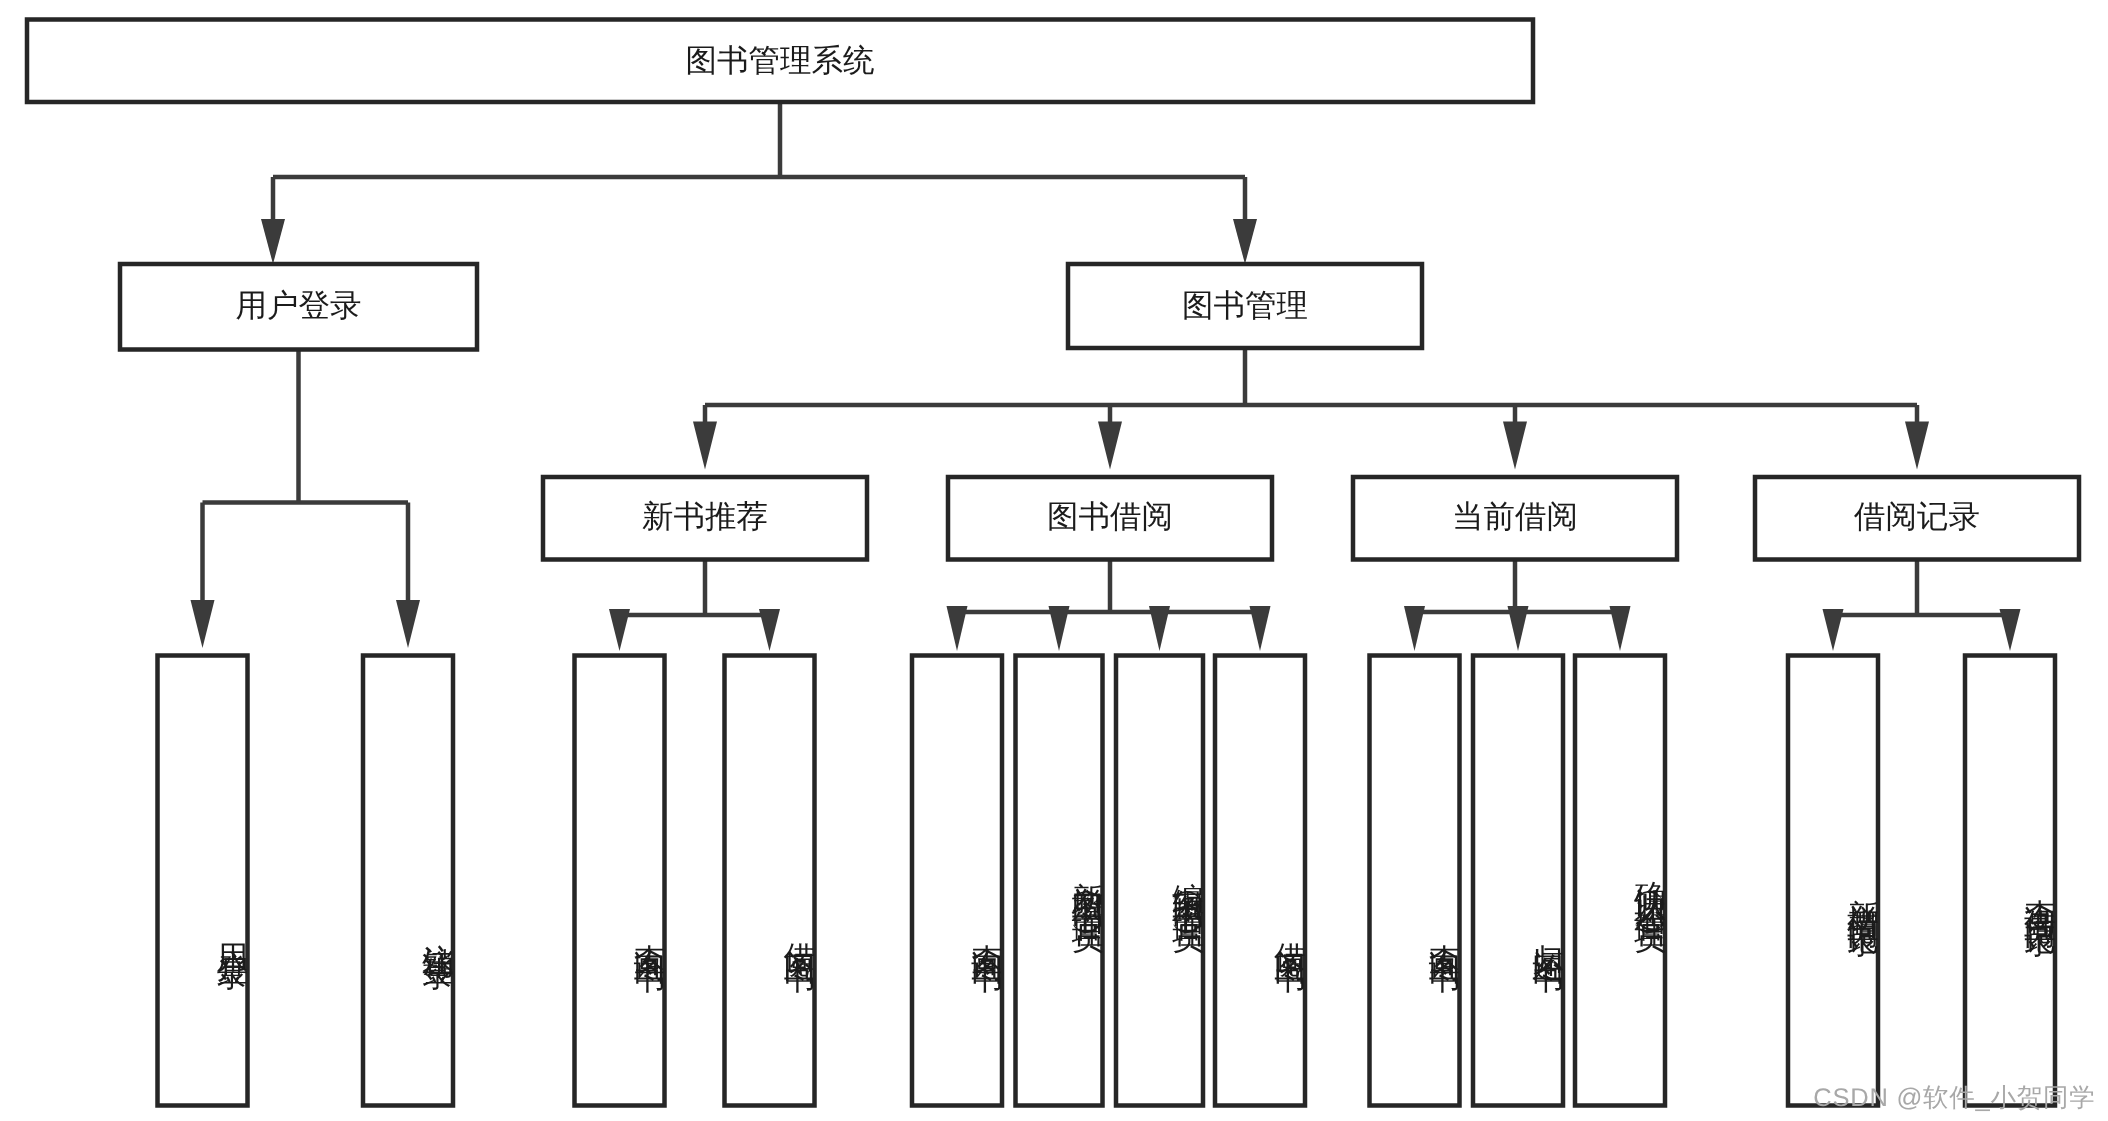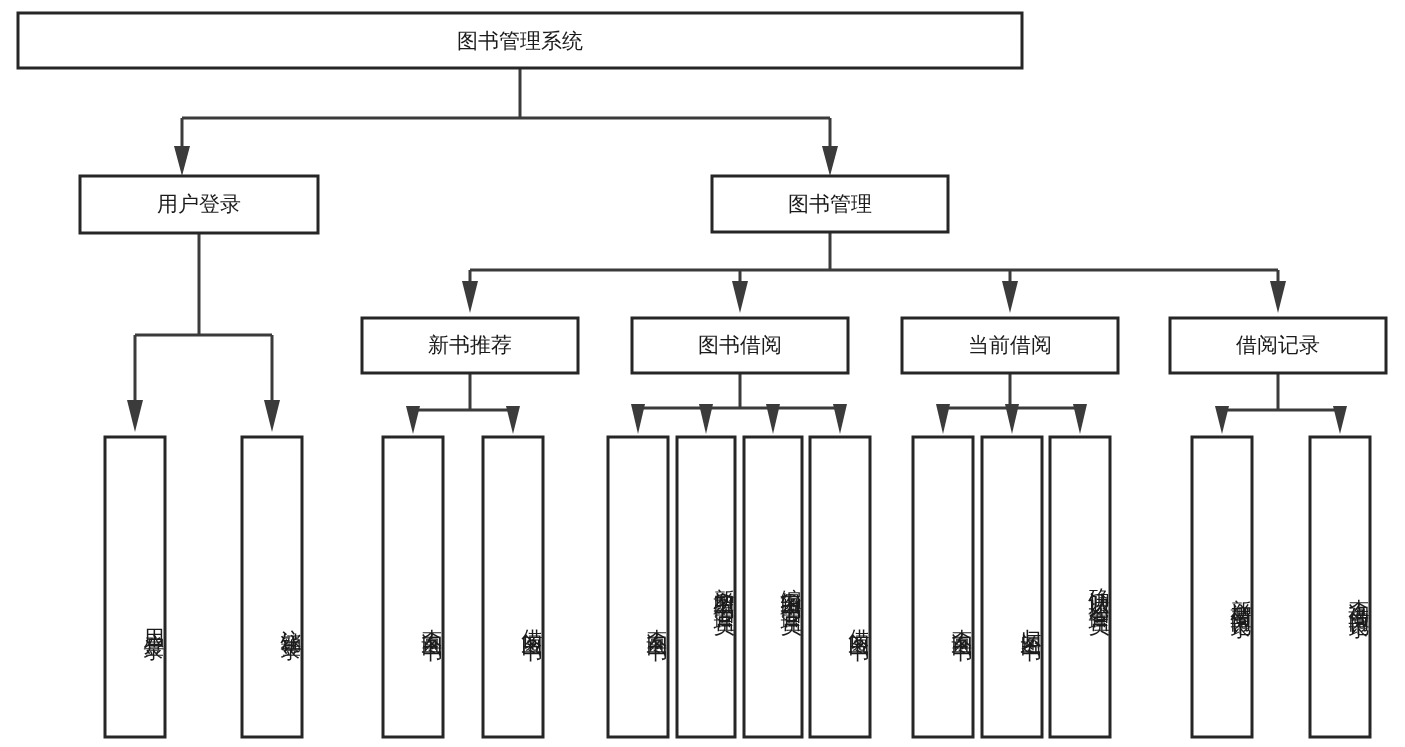--- a/index.html
+++ b/index.html
@@ -230,14 +230,15 @@
   <div class="node-label-v" style="left:913px; top:505px; width:60px; height:230px;">查询图书</div>
 
   <div class="node-label-v" style="left:982px; top:505px; width:60px; height:230px;">归还图书</div>
 
   <div class="node-label-v" style="left:1050px; top:443px; width:60px; height:292px;">确认归还（管理员）</div>
 
   <div class="node-label-v" style="left:1192px; top:452px; width:60px; height:283px;">新增借阅记录</div>
 
   <div class="node-label-v" style="left:1310px; top:452px; width:60px; height:283px;">查询借阅记录</div>
 
+  <div class="watermark">CSDN @软件_小贺同学</div>
 
 </div>
 
 </body></html>

